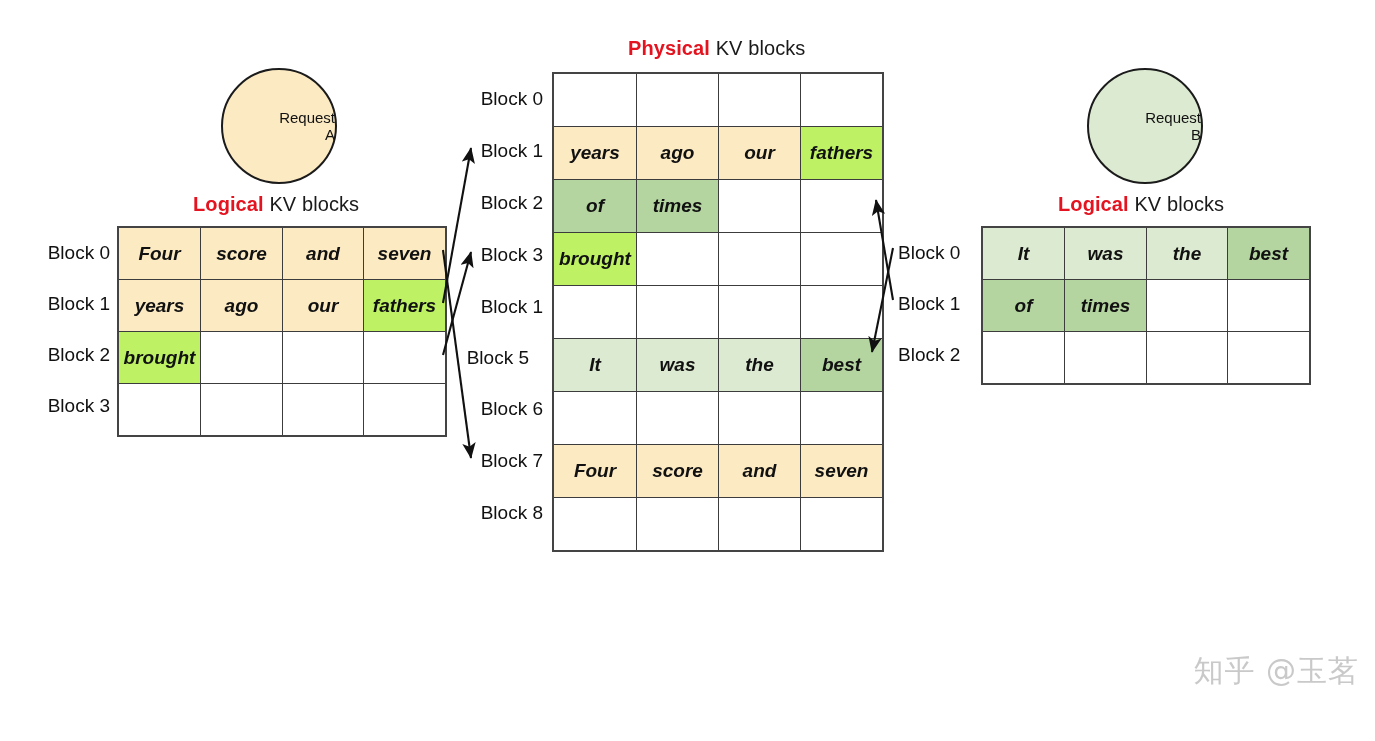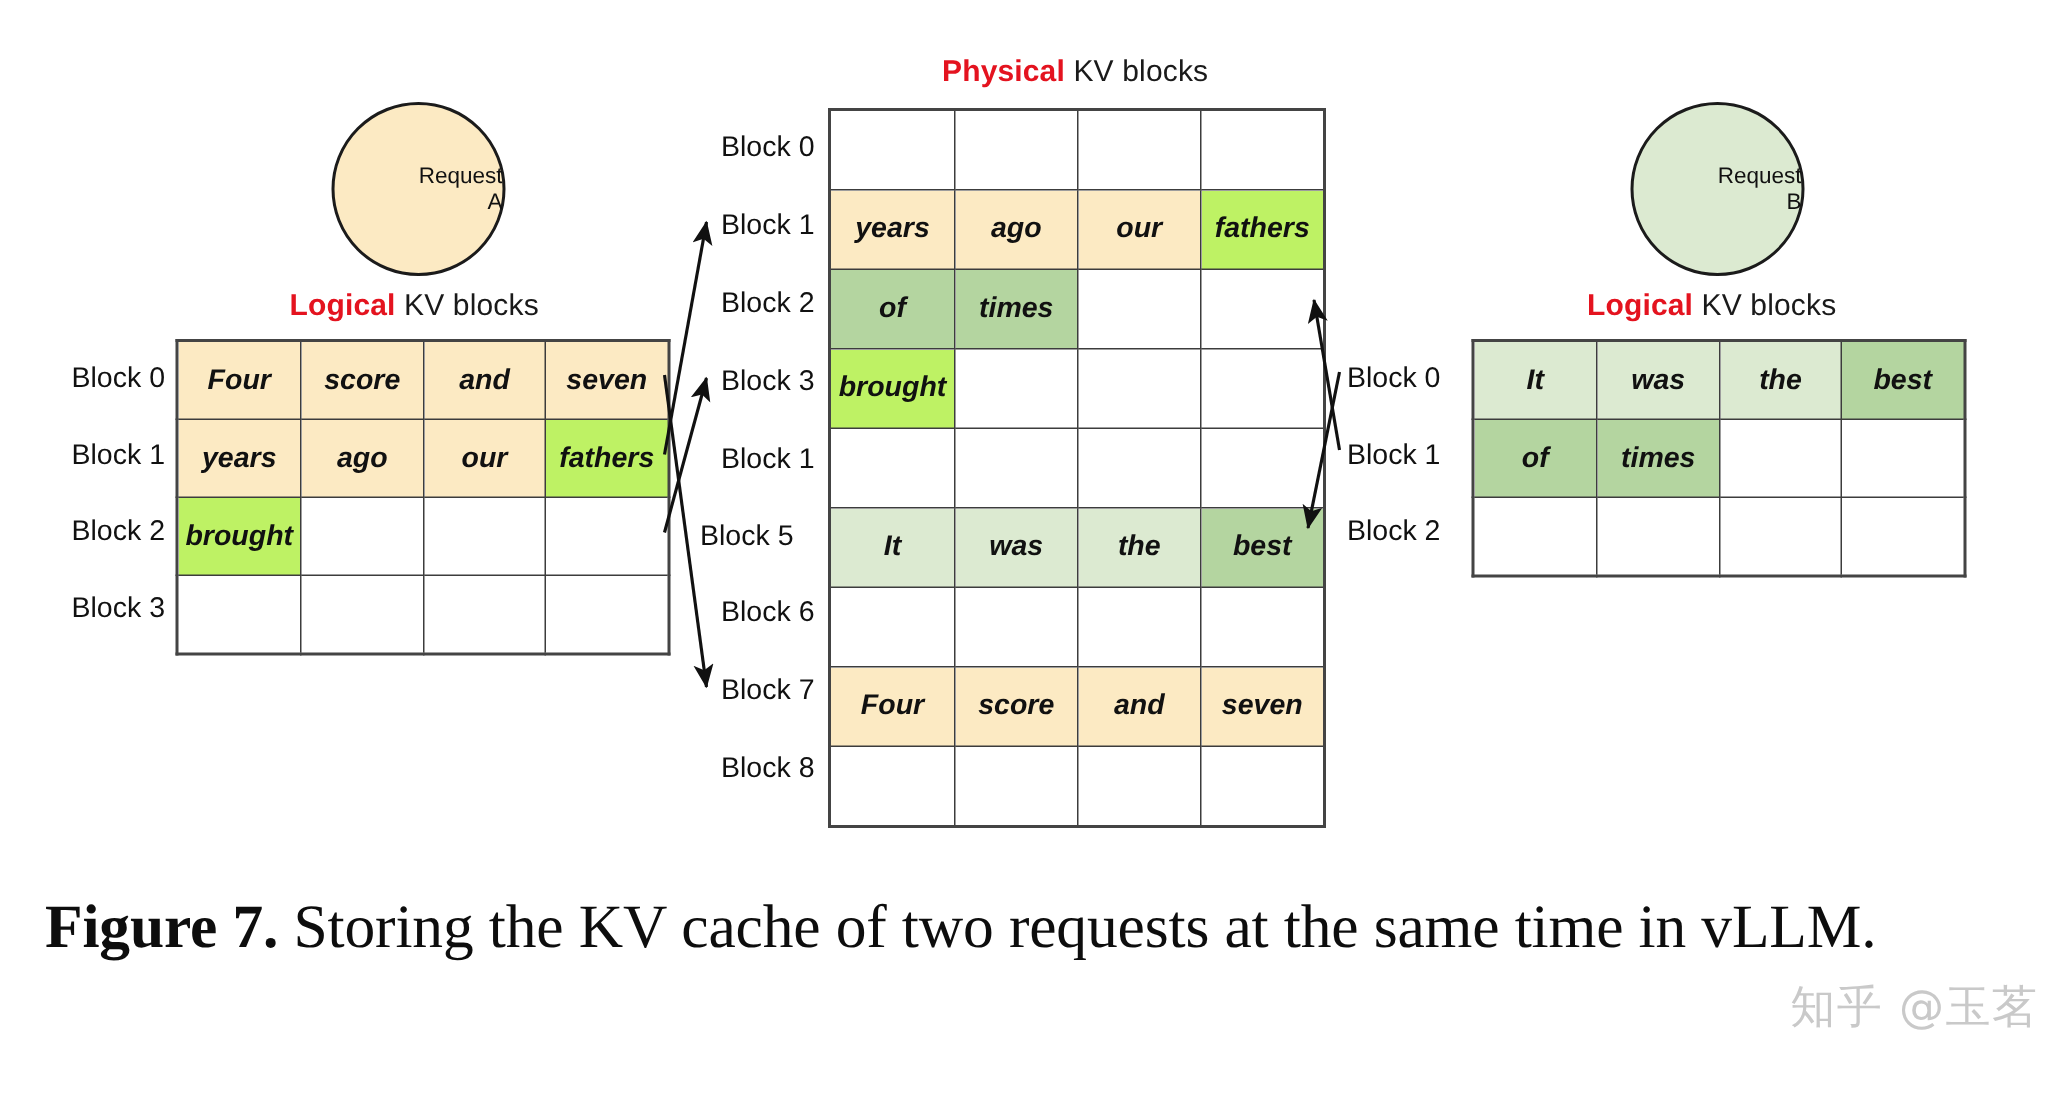--- a/index.html
+++ b/index.html
@@ -291,19 +291,16 @@
 
     <line x1="443" y1="303" x2="471" y2="148" stroke="#111111" stroke-width="2.1" marker-end="url(#ah)"></line>
 
     <line x1="443" y1="355" x2="471" y2="252" stroke="#111111" stroke-width="2.1" marker-end="url(#ah)"></line>
 
     <line x1="893" y1="248" x2="872" y2="352" stroke="#111111" stroke-width="2.1" marker-end="url(#ah)"></line>
 
     <line x1="893" y1="300" x2="876" y2="200" stroke="#111111" stroke-width="2.1" marker-end="url(#ah)"></line>
   </svg>
 
-  <div class="caption">
-    <b>Figure 7.</b><span> Storing the KV cache of two requests at the same time in vLLM.</span>
-  </div>
 
   <div class="watermark">知乎 @玉茗</div>
 
 </div>
 
 </body></html>

